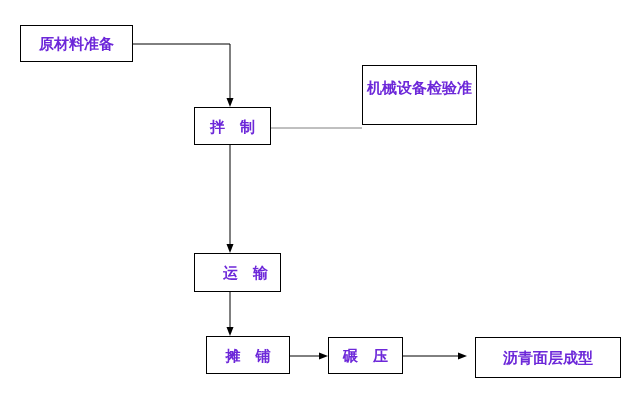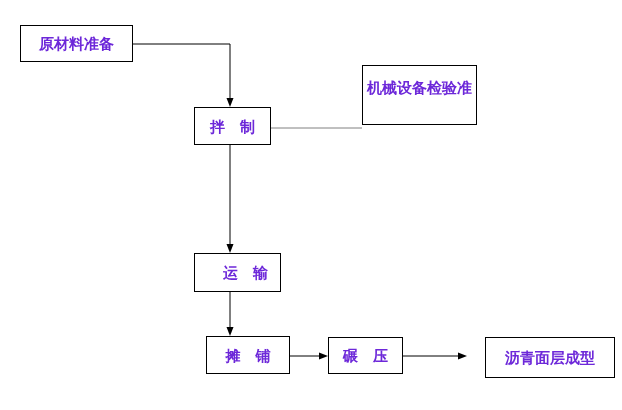--- a/index.html
+++ b/index.html
@@ -37,21 +37,21 @@
     white-space: pre;
   }
   .node-raw-material { left: 20px;  top: 25px;  width: 113px; height: 37px; }
   .node-mixing       { left: 194px; top: 107px; width: 77px;  height: 38px; }
   .node-equipment    { left: 362px; top: 65px;  width: 115px; height: 60px;
                        flex-direction: column; justify-content: flex-start;
                        padding-top: 9px; line-height: 25px; text-align: center; }
   .node-transport    { left: 194px; top: 253px; width: 87px;  height: 39px; padding-left: 16px; }
   .node-paving       { left: 194px; top: 336px; width: 84px;  height: 38px; margin-left: 12px; }
   .node-rolling      { left: 328px; top: 337px; width: 75px;  height: 37px; align-items: center; }
-  .node-forming      { left: 485px; top: 337px; width: 130px; height: 41px; }
+  .node-forming      { left: 475px; top: 337px; width: 146px; height: 41px; }
 </style>
 </head>
 <body>
 
 <div class="canvas">
 
   <svg class="connector-layer" viewBox="0 0 622 410" xmlns="http://www.w3.org/2000/svg">
       <polyline points="133,44 230,44 230,98" fill="none" stroke="#000000" stroke-width="1"></polyline>
       <polygon points="230,107 226.5,98 233.5,98" fill="#000000"></polygon>
       <polyline points="271,128 362,128" fill="none" stroke="#808080" stroke-width="1"></polyline>

